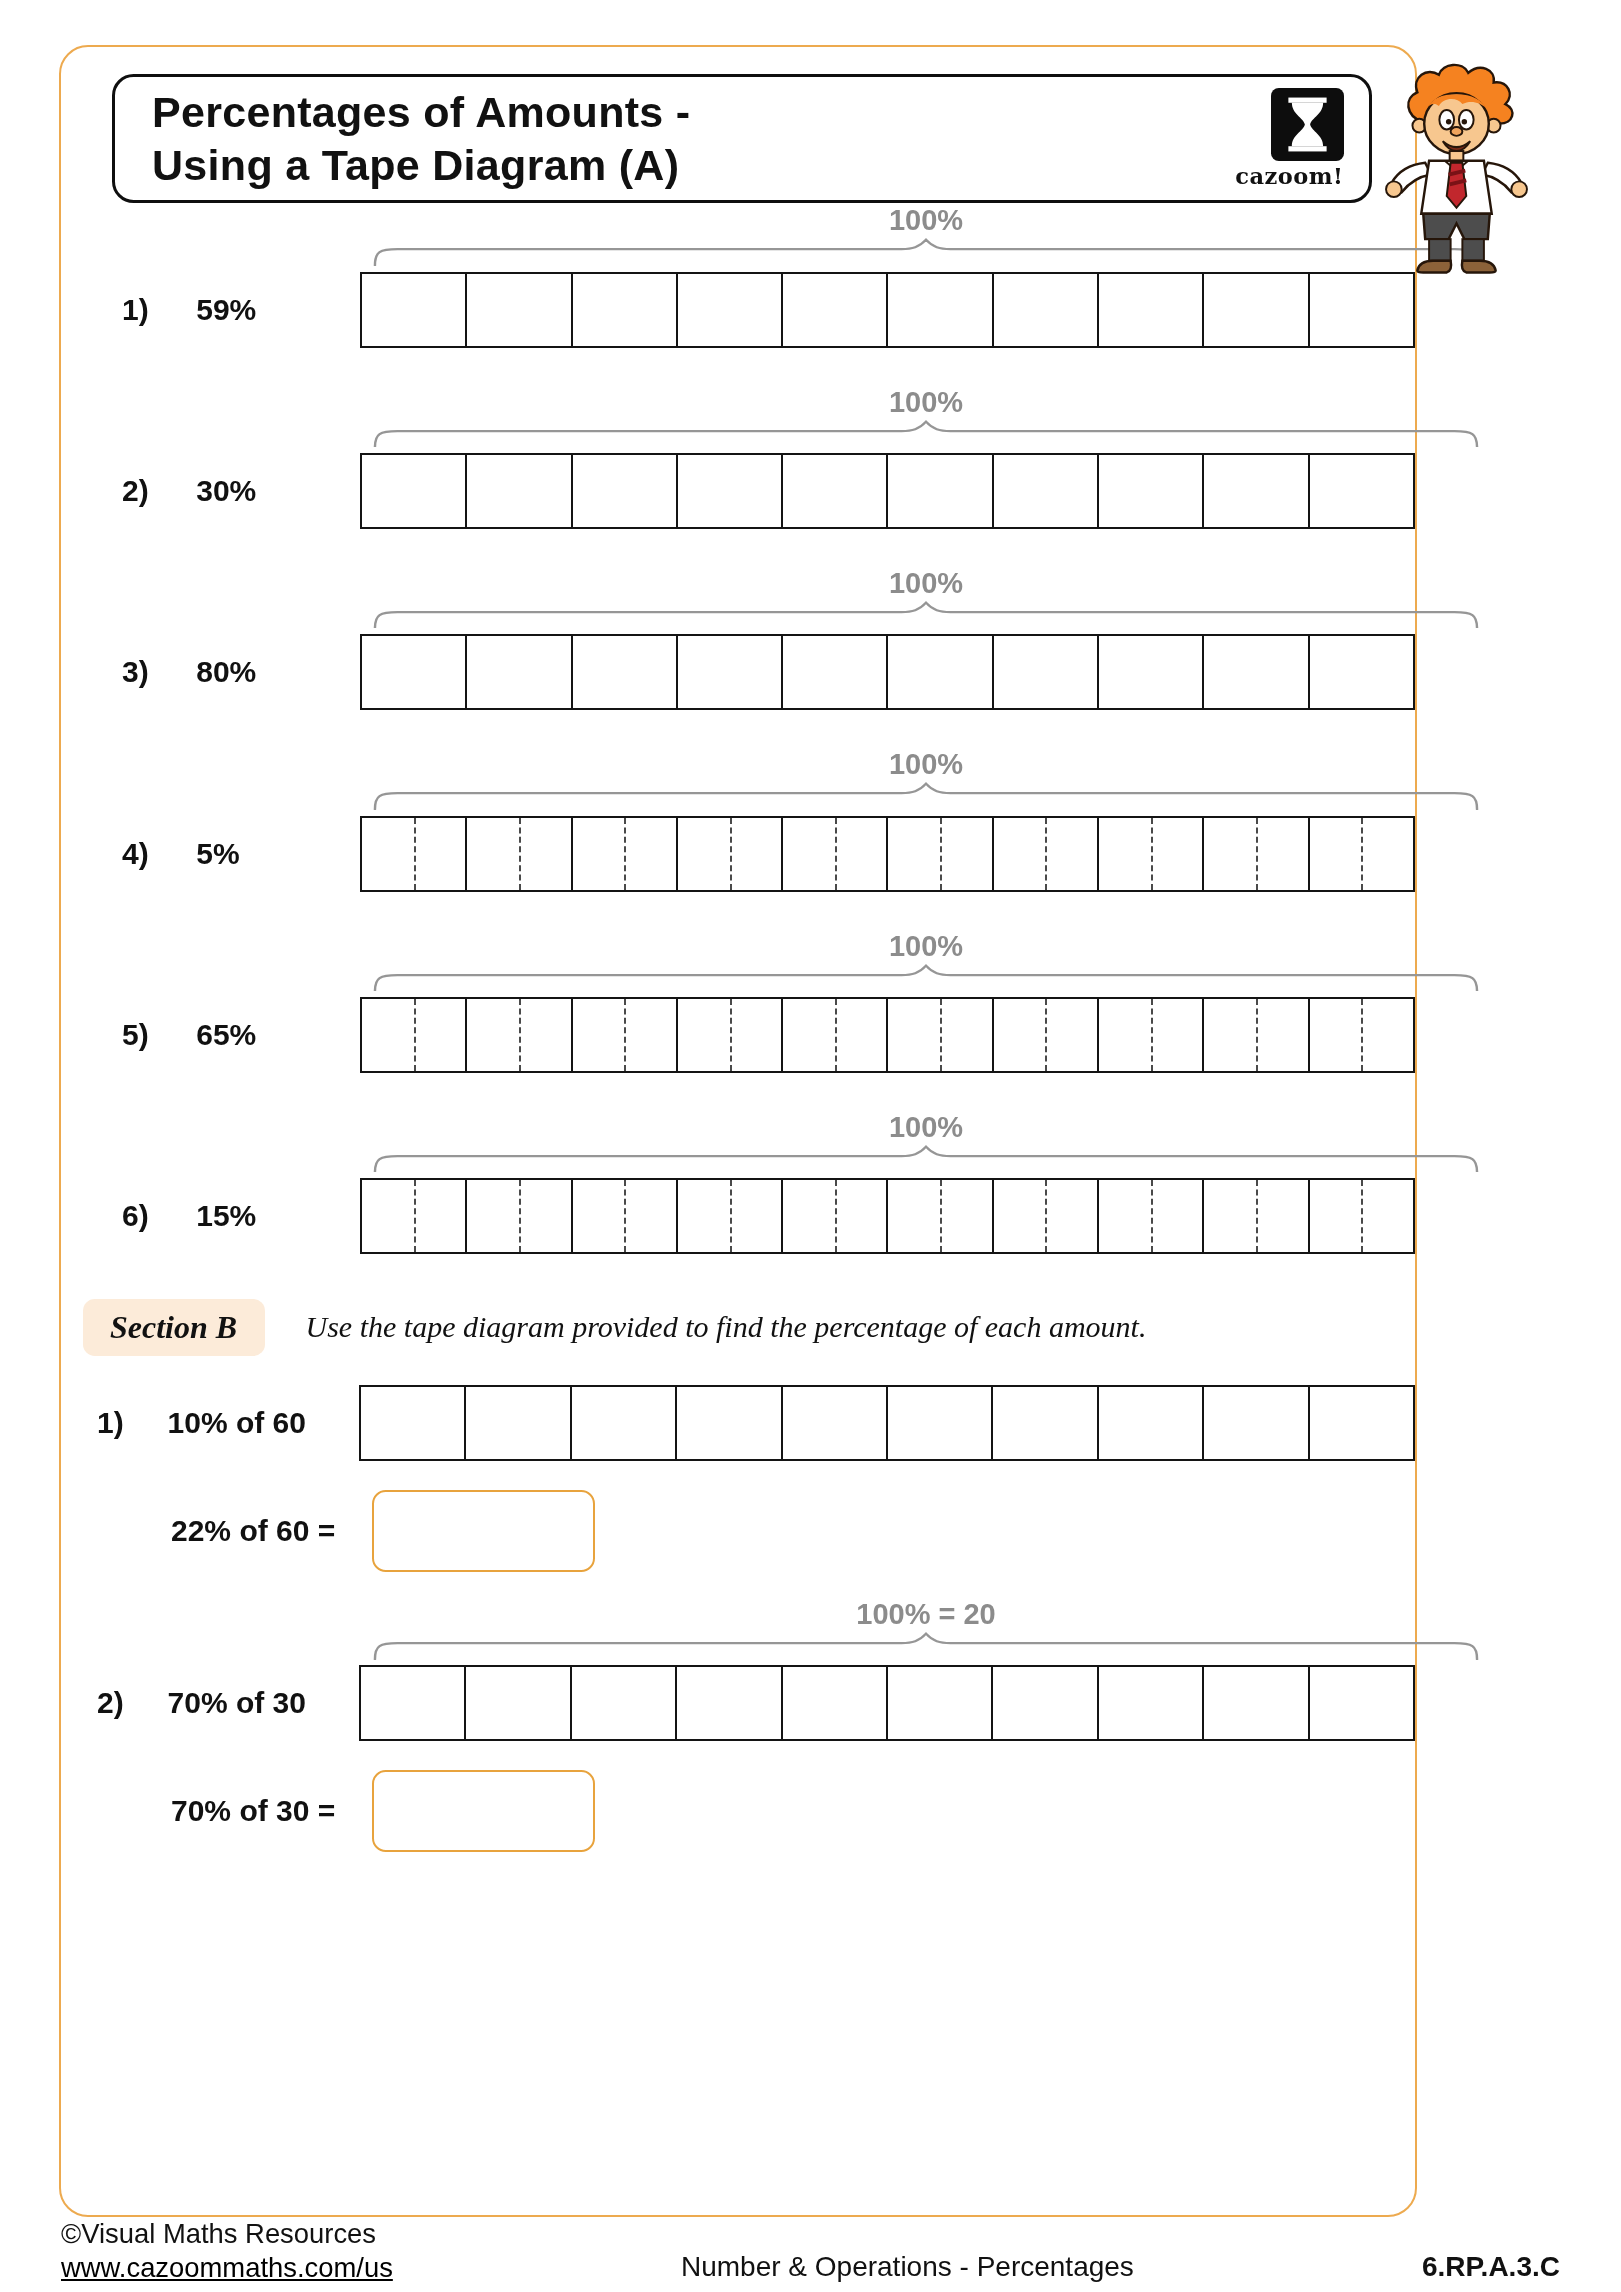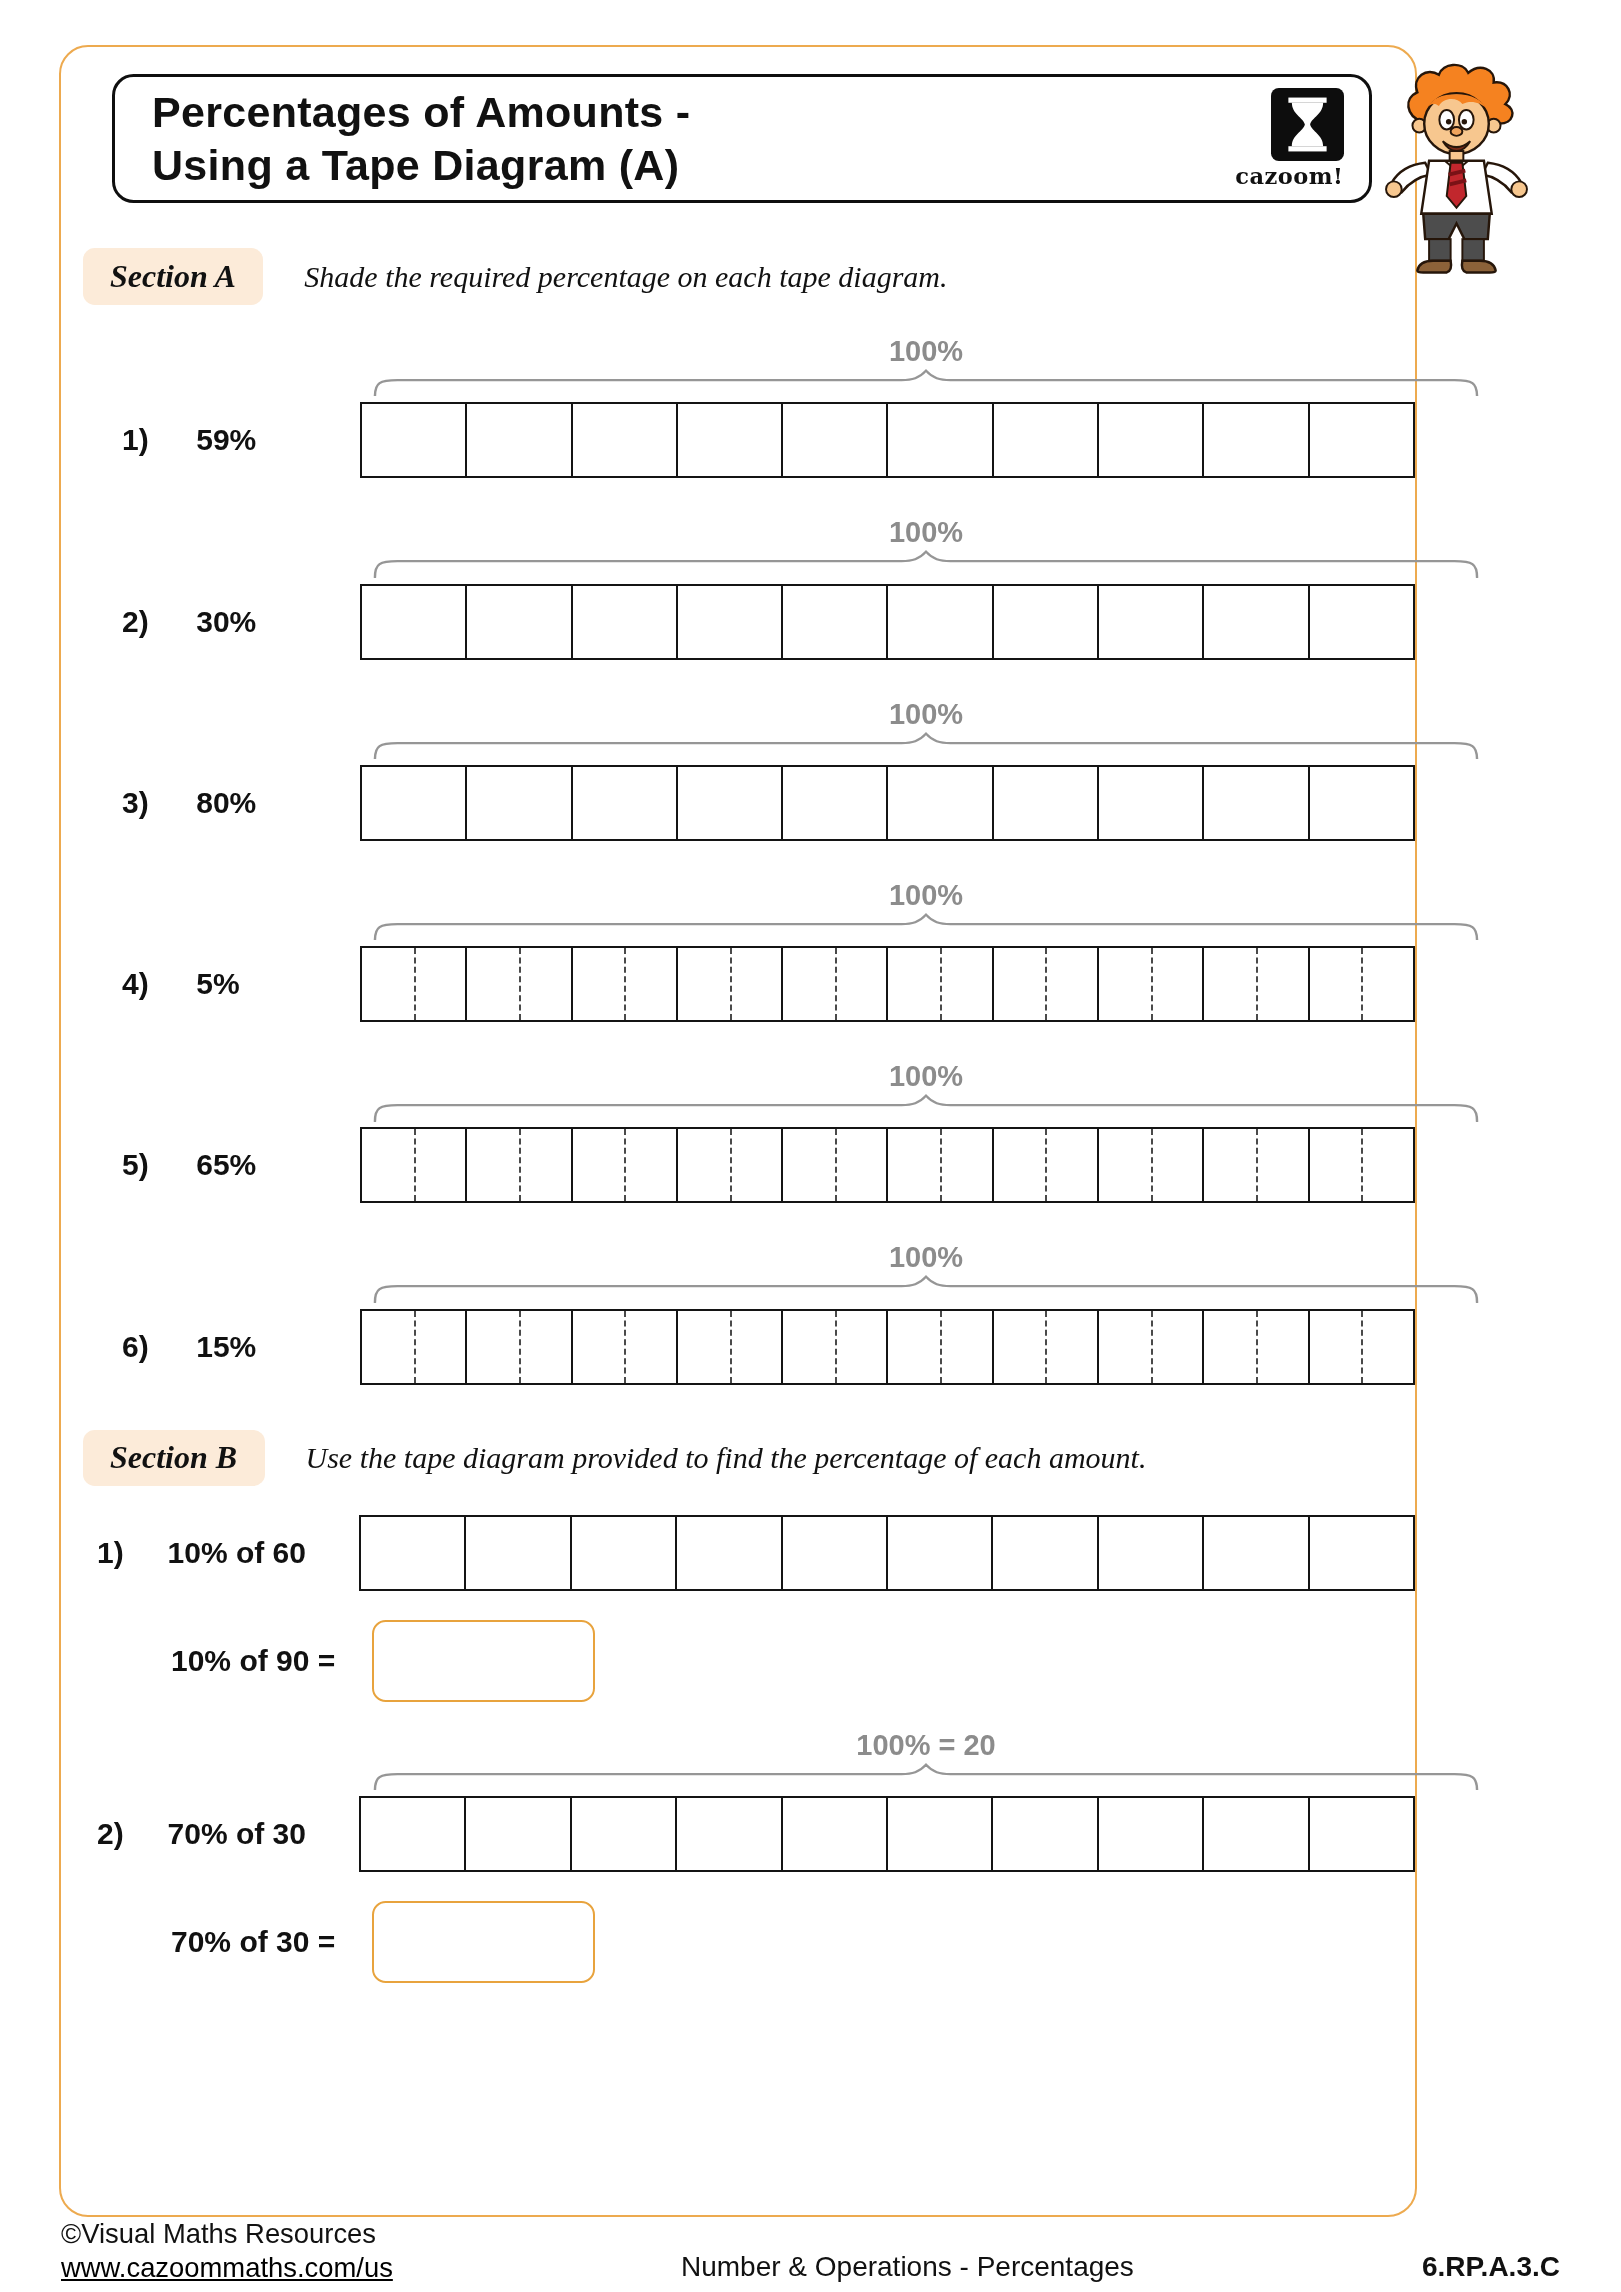--- a/index.html
+++ b/index.html
@@ -100,24 +100,20 @@
         <path d="M72,116 L89,112 M73,126 L90,122" stroke="#7a1216" stroke-width="4"></path>
         <path d="M46,156 L114,156 L112,182 L88,182 L80,166 L72,182 L48,182 Z" fill="#4D4D4D" stroke="#26160a" stroke-width="2.5"></path>
         <rect x="52" y="182" width="22" height="22" fill="#4D4D4D" stroke="#26160a" stroke-width="2"></rect>
         <rect x="86" y="182" width="22" height="22" fill="#4D4D4D" stroke="#26160a" stroke-width="2"></rect>
         <path d="M40,214 Q42,204 56,204 L74,204 Q76,214 70,216 L46,216 Q40,216 40,214 Z" fill="#8C6239" stroke="#26160a" stroke-width="2.5"></path>
         <path d="M120,214 Q118,204 104,204 L86,204 Q84,214 90,216 L114,216 Q120,216 120,214 Z" fill="#8C6239" stroke="#26160a" stroke-width="2.5"></path>
       </svg>
     </div>
   </div>
 
-  <div class="section-header">
-    <span class="section-label">Section A</span>
-    <span class="section-instruction">Shade the required percentage on each tape diagram.</span>
-  </div>
 
   <div>
   <div class="problem">
     <div class="tape-indent">
       <div class="brace-label">100%</div>
       <svg class="brace" viewBox="0 0 1130 32" preserveAspectRatio="none">
         <path d="M3,32 C3,16 8,13 26,13 L540,13 C551,13 558,11 565,2 C572,11 579,13 590,13 L1104,13 C1122,13 1127,16 1127,32" fill="none" stroke="#969696" stroke-width="2.5" stroke-linecap="round"></path>
       </svg>
     </div>
     <div class="tape-row">
@@ -287,21 +283,21 @@
             <div class="cell"></div>
             <div class="cell"></div>
             <div class="cell"></div>
             <div class="cell"></div>
             <div class="cell"></div>
             <div class="cell"></div>
             <div class="cell"></div>
           </div>
     </div>
     <div class="answer-row">
-      <div class="answer-label">10% of 90  =</div>
+      <div class="answer-label">22% of 60  =</div>
       <div class="answer-box"></div>
     </div>
   </div>
 
   <div class="problem b">
     <div class="tape-indent">
       <div class="brace-label">100% = 20</div>
       <svg class="brace" viewBox="0 0 1130 32" preserveAspectRatio="none">
         <path d="M3,32 C3,16 8,13 26,13 L540,13 C551,13 558,11 565,2 C572,11 579,13 590,13 L1104,13 C1122,13 1127,16 1127,32" fill="none" stroke="#969696" stroke-width="2.5" stroke-linecap="round"></path>
       </svg>

